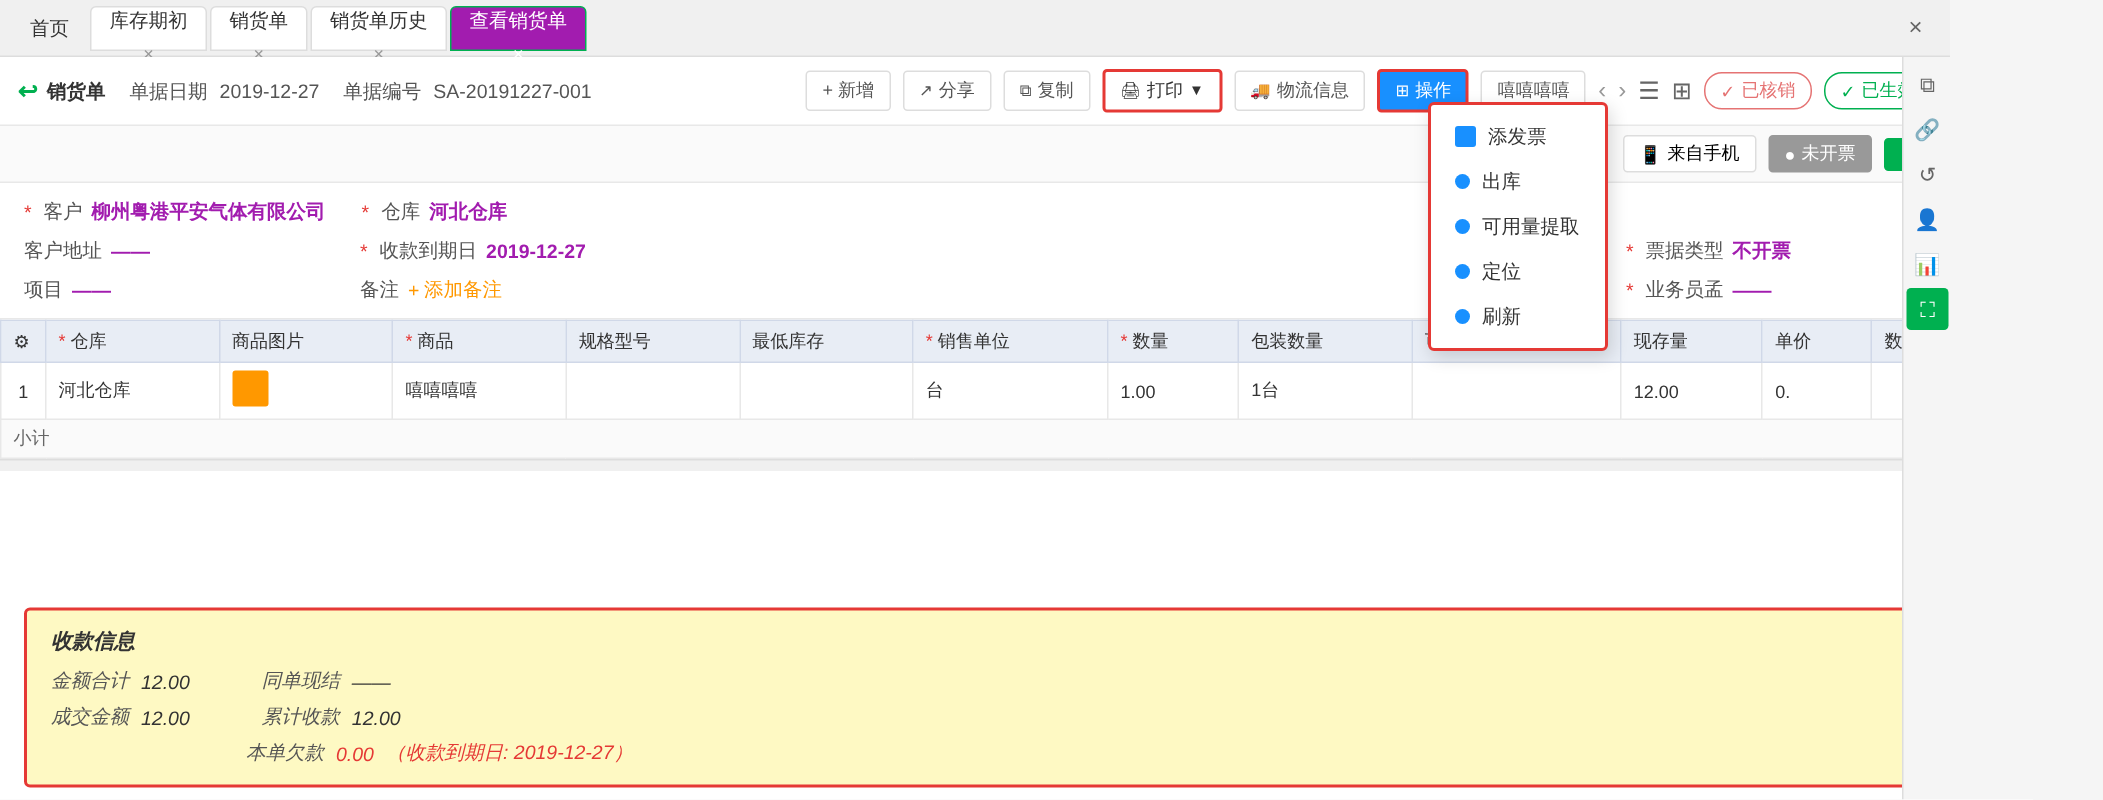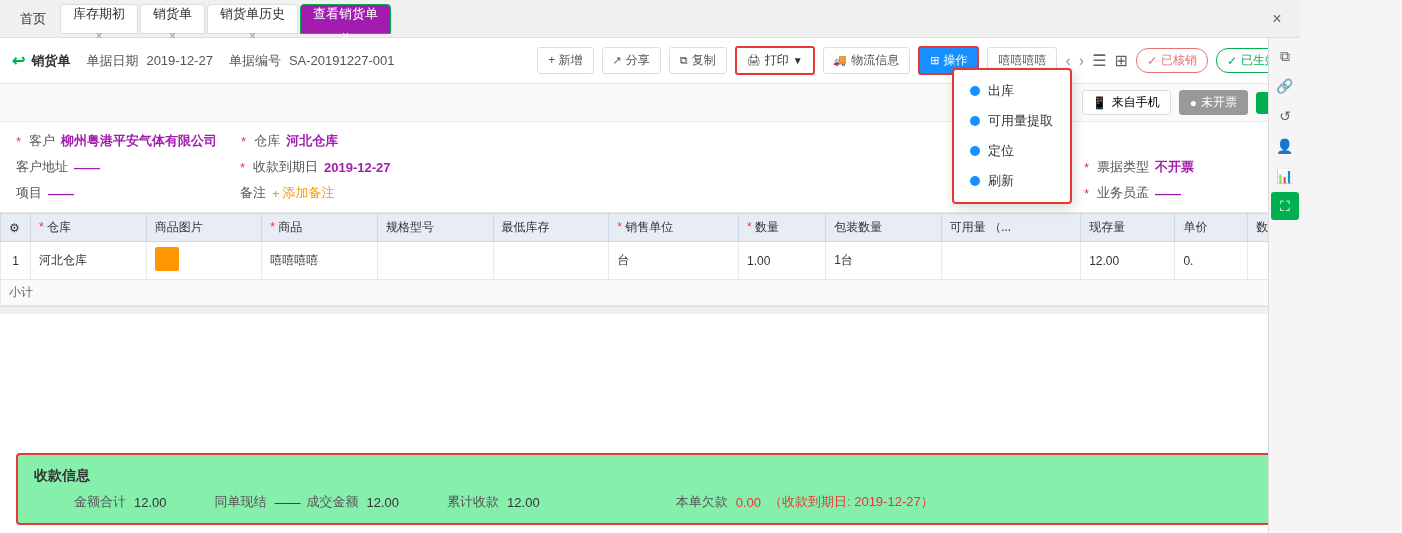--- a/index.html
+++ b/index.html
@@ -76,21 +76,21 @@
     .data-table td {
       border: 1px solid #e8e8e8; padding: 5px 8px; background: #fff;
       white-space: nowrap;
     }
     .data-table tr.subtotal td { background: #fafafa; color: #555; }
     .col-settings { width: 30px; text-align: center; }
     .product-img { width: 24px; height: 24px; background: #ff9800; display: inline-block; border-radius: 2px; }
     .required-col { color: #e53935; }
 
     
-    .bottom-panel { border-top: 2px solid #e53935; padding: 12px 16px; background: #86efac; }
+    .bottom-panel { border-top: 2px solid #e53935; padding: 12px 16px; background: #fef9c3; font-style: italic; }
     .bottom-title { font-weight: bold; font-size: 14px; margin-bottom: 8px; }
     .bottom-row { display: flex; gap: 8px; align-items: center; }
     .bottom-label { color: #555; }
     .bottom-value { color: #333; }
     .bottom-value.red { color: #e53935; }
 
     
     .right-sidebar {
       position: absolute; right: 0; top: 38px; width: 32px;
       display: flex; flex-direction: column; gap: 2px;
@@ -312,21 +312,21 @@
         </tbody>
       </table>
       <div class="scroll-bar-h"></div>
     </div>
 
     <div class="bottom-panel" style="border: 2px solid #e53935; margin: 8px 16px; border-radius: 4px; position:relative;">
       <div class="bottom-title">
         <span>收款信息</span>
       </div>
       <div style="display:flex; gap:60px;">
-        <div style="display:flex; flex-direction:row; gap:6px;margin-left:40px;">
+        <div style="display:flex; flex-direction:column; gap:6px;">
           <div class="bottom-row">
             <span class="bottom-label">金额合计</span>
             <span class="bottom-value">12.00</span>
             <span class="bottom-label" style="margin-left:40px;">同单现结</span>
             <span class="bottom-value">——</span>
           </div>
           <div class="bottom-row">
             <span class="bottom-label">成交金额</span>
             <span class="bottom-value">12.00</span>
             <span class="bottom-label" style="margin-left:40px;">累计收款</span>
@@ -338,20 +338,24 @@
             <span class="bottom-value" style="color:#e53935;">（收款到期日: 2019-12-27）</span>
           </div>
         </div>
       </div>
     </div>
 
   </div>
 
   <div class="dropdown-menu" style="top:68px; right:228px;">
     <div class="dropdown-item">
+      <span class="dropdown-icon icon-square"></span>
+      <span>添发票</span>
+    </div>
+    <div class="dropdown-item">
       <span class="dropdown-icon icon-circle" style="background:#1890ff;"></span>
       <span>出库</span>
     </div>
     <div class="dropdown-item">
       <span class="dropdown-icon icon-circle" style="background:#1890ff;"></span>
       <span>可用量提取</span>
     </div>
     <div class="dropdown-item">
       <span class="dropdown-icon icon-circle" style="background:#1890ff;"></span>
       <span>定位</span>

